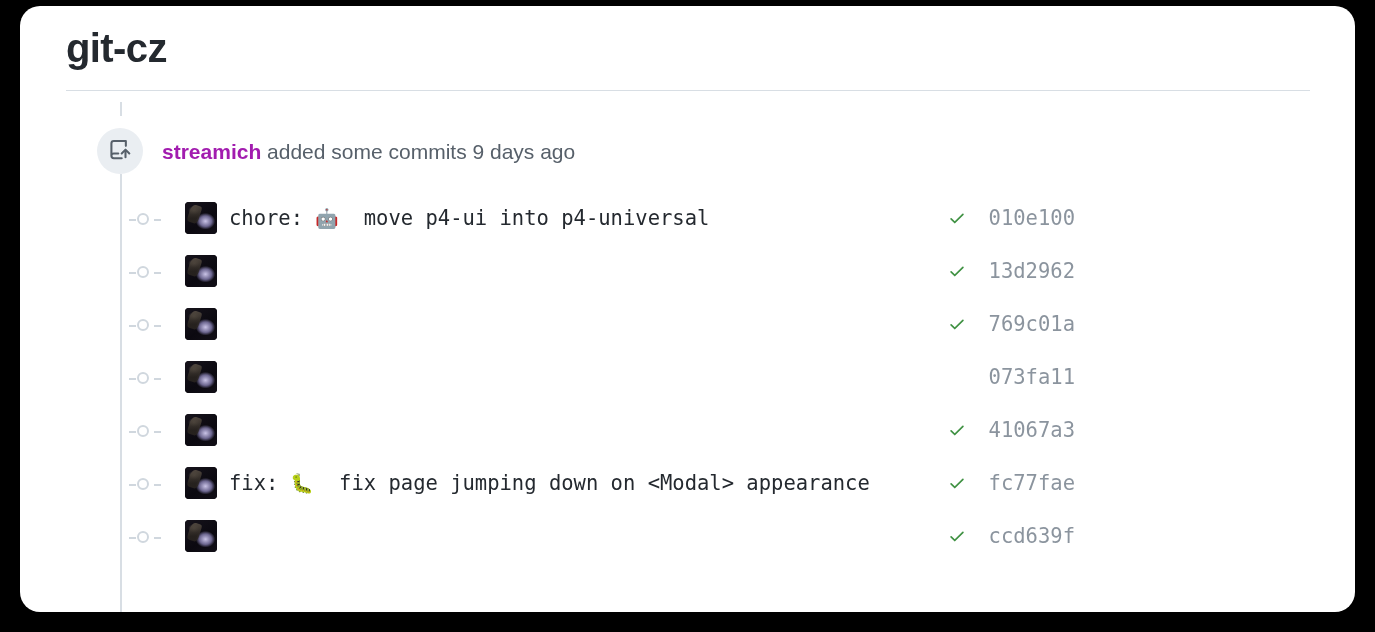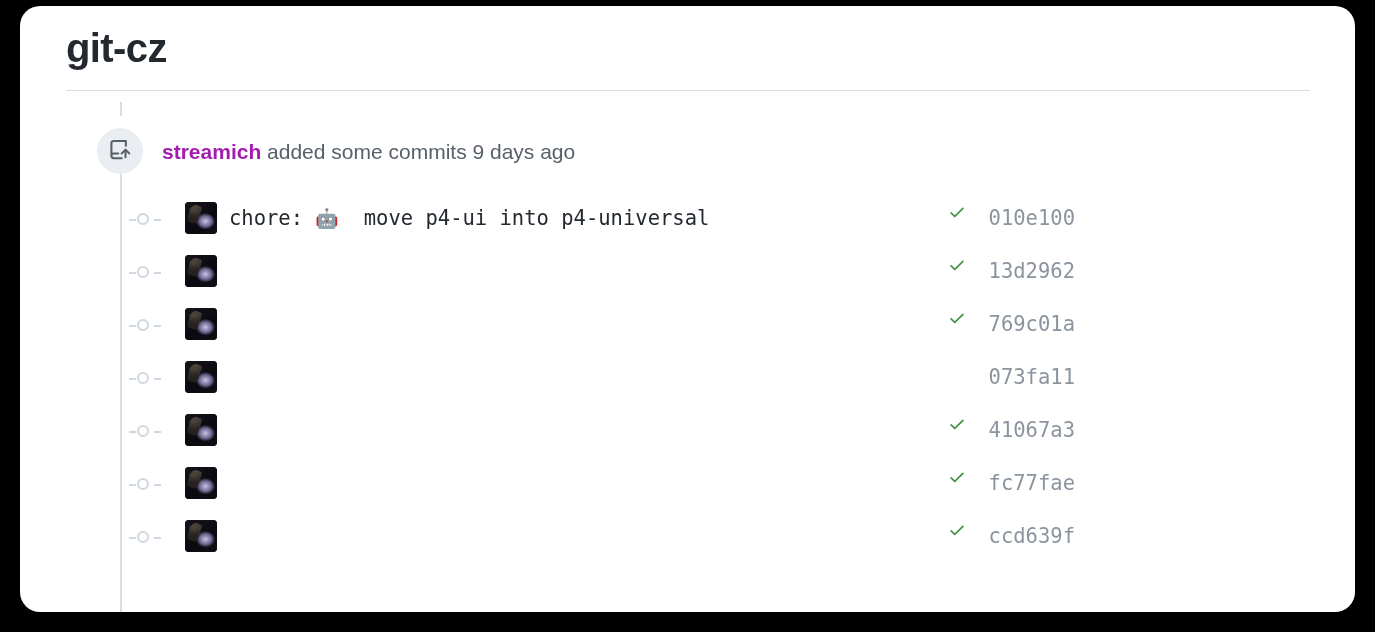--- a/index.html
+++ b/index.html
@@ -181,21 +181,21 @@
     font-family: "DejaVu Sans", sans-serif;
     font-size: 19px;
   }
 
   .sha-wrap {
     position: absolute;
     right: 26px;
     top: 9px;
     height: 30px;
     display: flex;
-    align-items: flex-start;
+    align-items: center;
     gap: 23px;
     white-space: nowrap;
   }
   .check {
     width: 18px;
     height: 18px;
     display: inline-flex;
     align-items: center;
     justify-content: center;
   }
@@ -337,20 +337,21 @@
       <div class="commit-row">
         <div class="node">
           <span class="stub left"></span>
             <span class="dot"></span>
             <span class="stub right"></span>
         </div>
         <div class="avatar">
             <span class="av-a"></span>
             <span class="av-b"></span>
           </div>
+        <div class="message"><span>fix: </span><span class="emoji">🐛</span><span>  fix page jumping down on &lt;Modal&gt; appearance</span></div>
         <div class="sha-wrap">
           <span class="check">
             <svg width="18" height="18" viewBox="0 0 16 16">
                 <path fill="#3f9142" d="M13.78 4.22a.75.75 0 0 1 0 1.06l-7.25 7.25a.75.75 0 0 1-1.06 0L2.22 9.28a.75.75 0 0 1 1.06-1.06L6 10.94l6.72-6.72a.75.75 0 0 1 1.06 0Z"></path>
               </svg>
           </span>
           <span class="sha">fc77fae</span>
         </div>
       </div>
 

